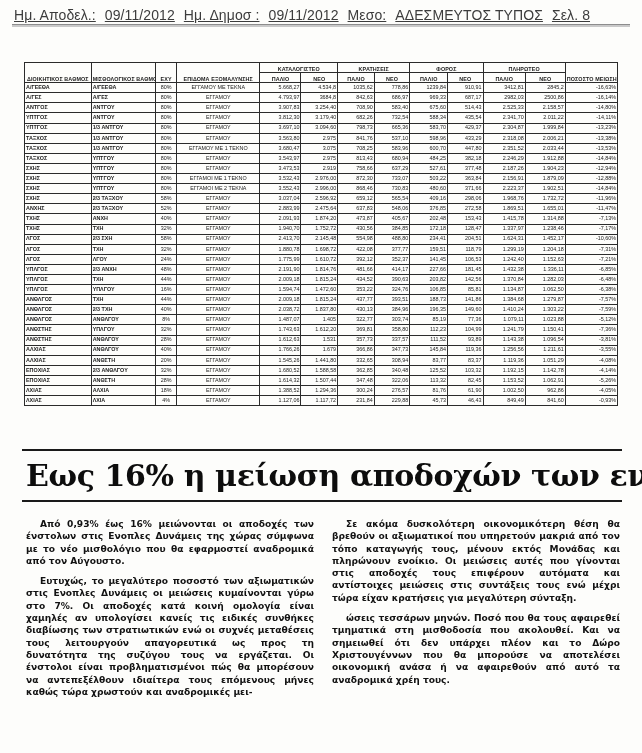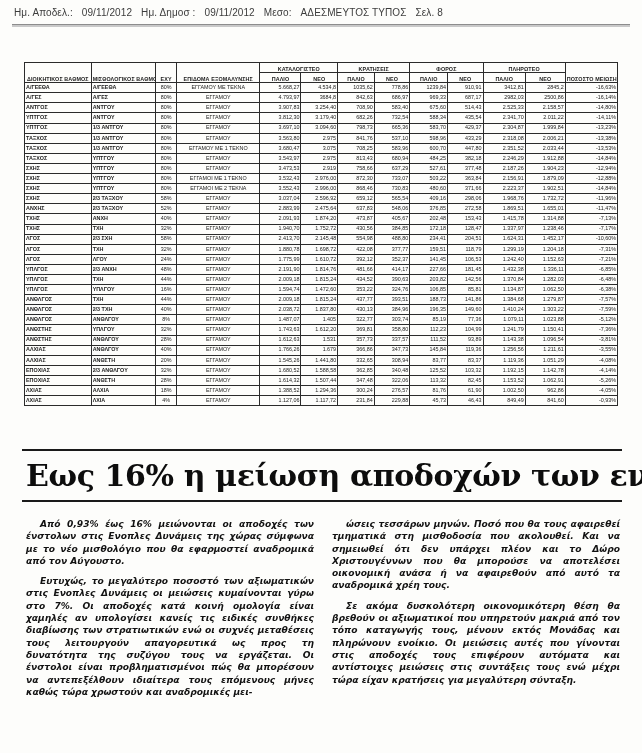--- a/index.html
+++ b/index.html
@@ -11,22 +11,23 @@
     overflow:hidden;
     position:relative;
   }
   .clip{
     position:absolute; inset:0;
     background:#fdfdfb;
   }
   
   .meta{
     position:absolute; left:14px; top:7px;
-    font-size:10px; color:#3c3c3c; letter-spacing:.1px;
+    font-size:14px; color:#3c3c3c; letter-spacing:.1px;
     white-space:nowrap;
+    text-decoration:underline;
   }
   .meta span{margin-right:9px;}
   .meta-rule{
     position:absolute; left:12px; top:24px; width:618px; height:3px;
     background:linear-gradient(to bottom,#8d8d8d 0,#8d8d8d 1px,#c9c9c9 1px,#c9c9c9 3px);
   }
   
   .table-wrap{
     position:absolute; left:24px; top:62px; width:594px;
   }
@@ -72,21 +73,21 @@
   }
   .rule-above{
     position:absolute;left:22px;top:449px;width:600px;height:2px;background:#1a1a1a;
   }
   .rule-below{
     position:absolute;left:22px;top:500px;width:600px;height:2px;background:#1a1a1a;
   }
   
   .article{
     position:absolute; left:26px; top:518px; width:594px;
-    display:flex; gap:18px;font-style:italic;
+    display:flex; gap:18px;
   }
   .col{
     width:288px;
     font-family:"DejaVu Sans", sans-serif;
     font-size:9.1px;
     line-height:12.3px;
     text-align:justify;
     color:#121212;
     font-weight:600;
   }
@@ -631,18 +632,18 @@
   <div class="rule-above"></div>
   <div class="headline">Εως 16% η μείωση αποδοχών των ενστόλων</div>
   <div class="rule-below"></div>
 
   <div class="article">
     <div class="col">
       <p>Από 0,93% έως 16% μειώνονται οι αποδοχές των ένστολων στις Ενοπλες Δυνάμεις της χώρας σύμφωνα με το νέο μισθολόγιο που θα εφαρμοστεί αναδρομικά από τον Αύγουστο.</p>
       <p>Ευτυχώς, το μεγαλύτερο ποσοστό των αξιωματικών στις Ενοπλες Δυνάμεις οι μειώσεις κυμαίνονται γύρω στο 7%. Οι αποδοχές κατά κοινή ομολογία είναι χαμηλές αν υπολογίσει κανείς τις ειδικές συνθήκες διαβίωσης των στρατιωτικών ενώ οι συχνές μεταθέσεις τους λειτουργούν απαγορευτικά ως προς τη δυνατότητα της συζύγου τους να εργάζεται. Οι ένστολοι είναι προβληματισμένοι πώς θα μπορέσουν να αντεπεξέλθουν ιδιαίτερα τους επόμενους μήνες καθώς τώρα χρωστούν και αναδρομικές μει-</p>
     </div>
     <div class="col">
+      <p>Σε ακόμα δυσκολότερη οικονομικότερη θέση θα βρεθούν οι αξιωματικοί που υπηρετούν μακριά από τον τόπο καταγωγής τους, μένουν εκτός Μονάδας και πληρώνουν ενοίκιο. Οι μειώσεις αυτές που γίνονται στις αποδοχές τους επιφέρουν αυτόματα και αντίστοιχες μειώσεις στις συντάξεις τους ενώ μέχρι τώρα είχαν κρατήσεις για μεγαλύτερη σύνταξη.</p>
       <p>ώσεις τεσσάρων μηνών. Ποσό που θα τους αφαιρεθεί τμηματικά στη μισθοδοσία που ακολουθεί. Και να σημειωθεί ότι δεν υπάρχει πλέον και το Δώρο Χριστουγέννων που θα μπορούσε να αποτελέσει οικονομική ανάσα ή να αφαιρεθούν από αυτό τα αναδρομικά χρέη τους.</p>
-      <p>Σε ακόμα δυσκολότερη οικονομικότερη θέση θα βρεθούν οι αξιωματικοί που υπηρετούν μακριά από τον τόπο καταγωγής τους, μένουν εκτός Μονάδας και πληρώνουν ενοίκιο. Οι μειώσεις αυτές που γίνονται στις αποδοχές τους επιφέρουν αυτόματα και αντίστοιχες μειώσεις στις συντάξεις τους ενώ μέχρι τώρα είχαν κρατήσεις για μεγαλύτερη σύνταξη.</p>
     </div>
   </div>
 
 </div>
 
 </body></html>

